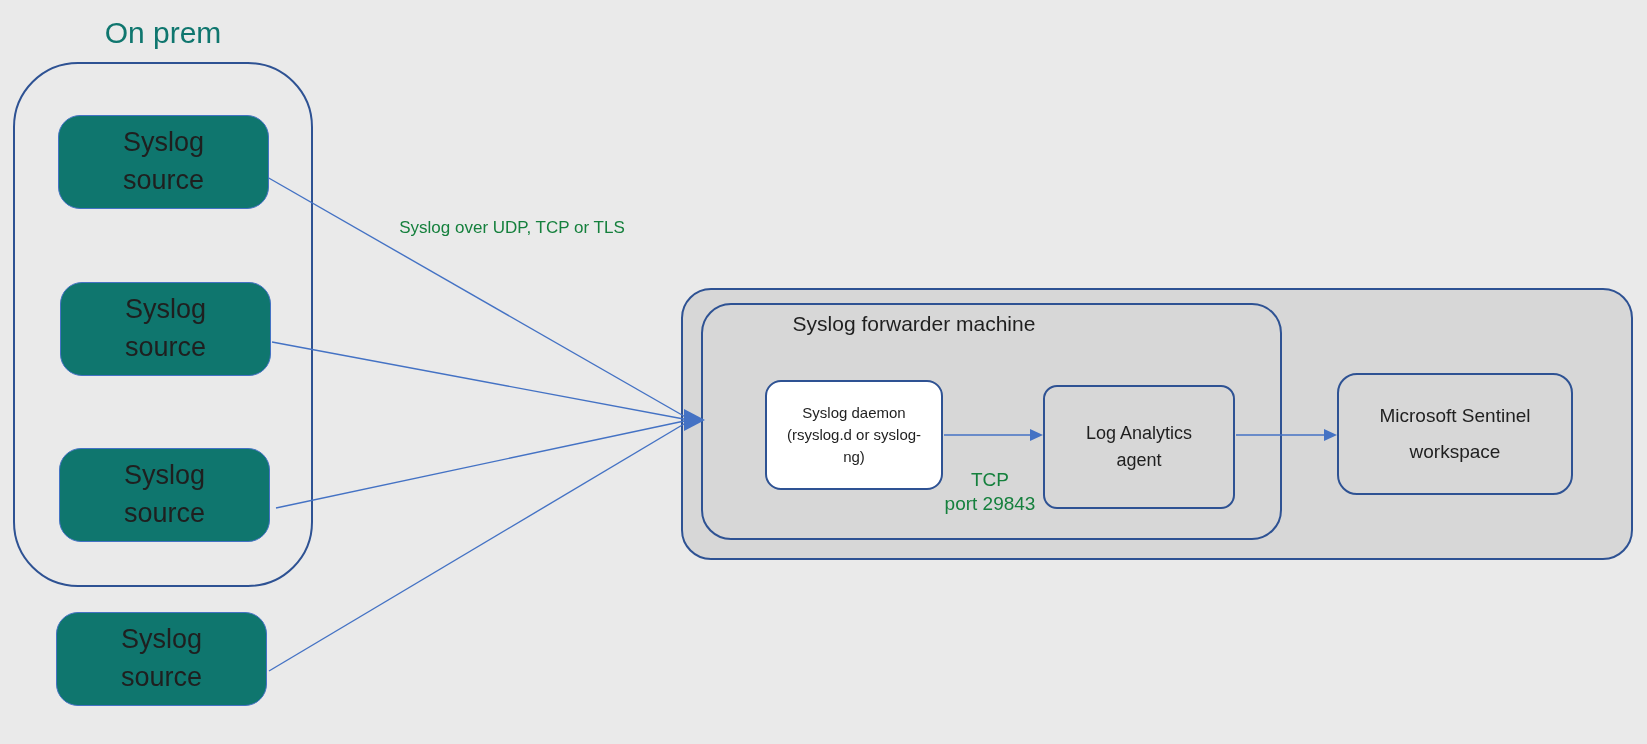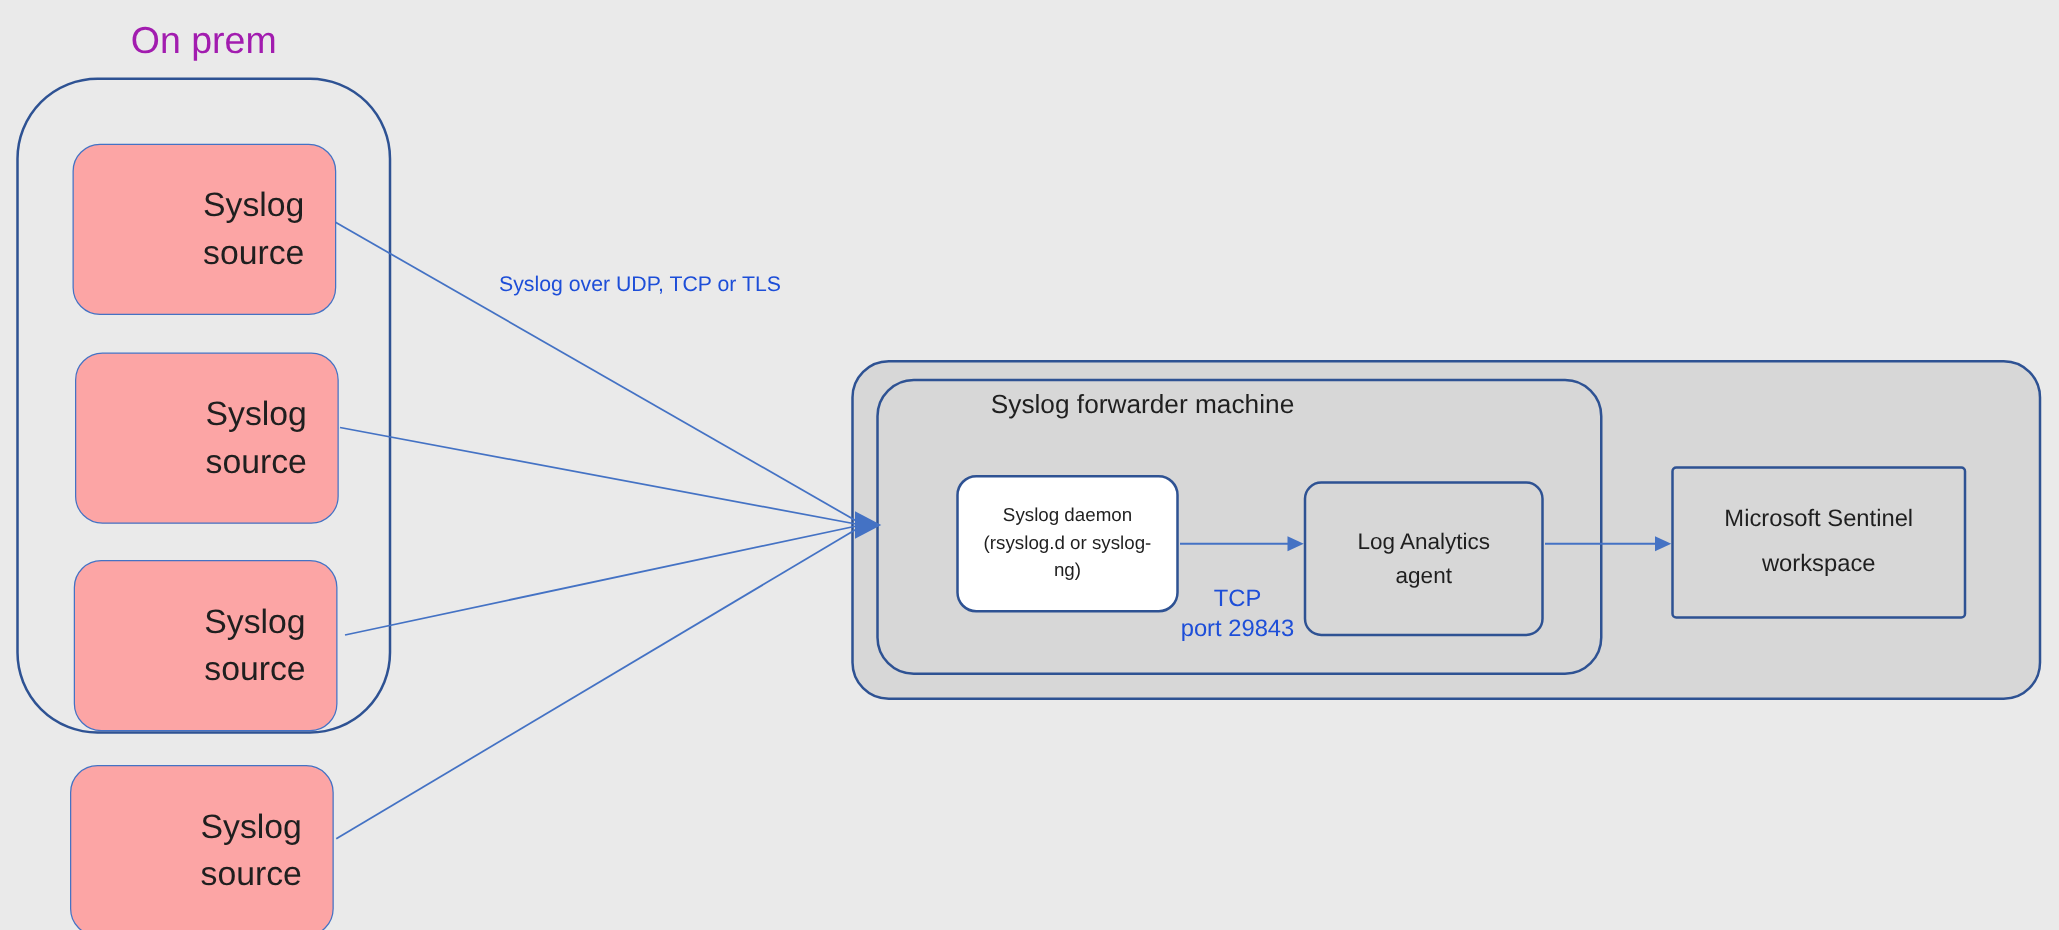--- a/index.html
+++ b/index.html
@@ -15,21 +15,21 @@
     height: 744px;
     background: #eaeaea;
     overflow: hidden;
   }
   .abs { position: absolute; box-sizing: border-box; }
 
   
   .group-title {
     font-size: 30px;
     text-align: center;
-    color: #a21caf;
+    color: #0f766e;
     white-space: nowrap;
   }
 
   
   .onprem-container {
     left: 13px; top: 62px; width: 300px; height: 525px;
     border: 2.5px solid #2e5293;
     border-radius: 65px;
     background: transparent;
   }
@@ -52,27 +52,26 @@
   }
 
   
   .node-box {
     display: flex;
     align-items: center;
     justify-content: center;
     text-align: center;
   }
   .source-box {
-    width: 211px; height: 137px;
-    background: #fca5a5;
+    width: 211px; height: 94px;
+    background: #0f766e;
     border: 1.5px solid #4472C4;
     border-radius: 22px;
     font-size: 27px;
     line-height: 1.4;
-    justify-content: flex-end;
   }
   .source-box .wrap-narrow { width: 130px; }
   .daemon-box {
     left: 765px; top: 380px; width: 178px; height: 110px;
     background: #ffffff;
     border: 2px solid #2e5293;
     border-radius: 16px;
     font-size: 15px;
     line-height: 1.45;
   }
@@ -83,30 +82,30 @@
     border: 2px solid #2e5293;
     border-radius: 14px;
     font-size: 18px;
     line-height: 1.5;
   }
   .agent-box .wrap-narrow { width: 140px; }
   .sentinel-box {
     left: 1337px; top: 373px; width: 236px; height: 122px;
     background: #d7d7d7;
     border: 2px solid #2e5293;
-    border-radius: 4px;
+    border-radius: 20px;
     font-size: 19px;
     line-height: 1.9;
   }
   .sentinel-box .wrap-narrow { width: 195px; }
 
   
   .edge-label {
     text-align: center;
-    color: #1d4ed8;
+    color: #15803d;
   }
   .udp-label {
     left: 362px; top: 214px; width: 300px;
     font-size: 17px;
     line-height: 28px;
   }
   .tcp-label {
     left: 920px; top: 468px; width: 140px;
     font-size: 19px;
     line-height: 24px;

